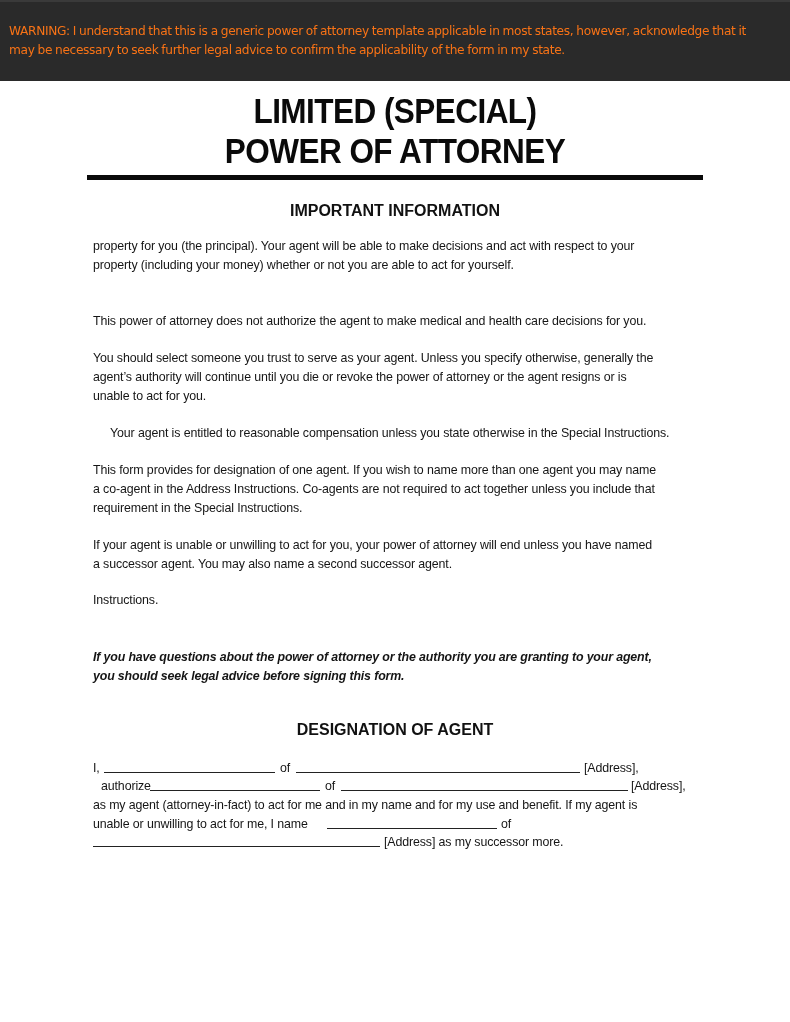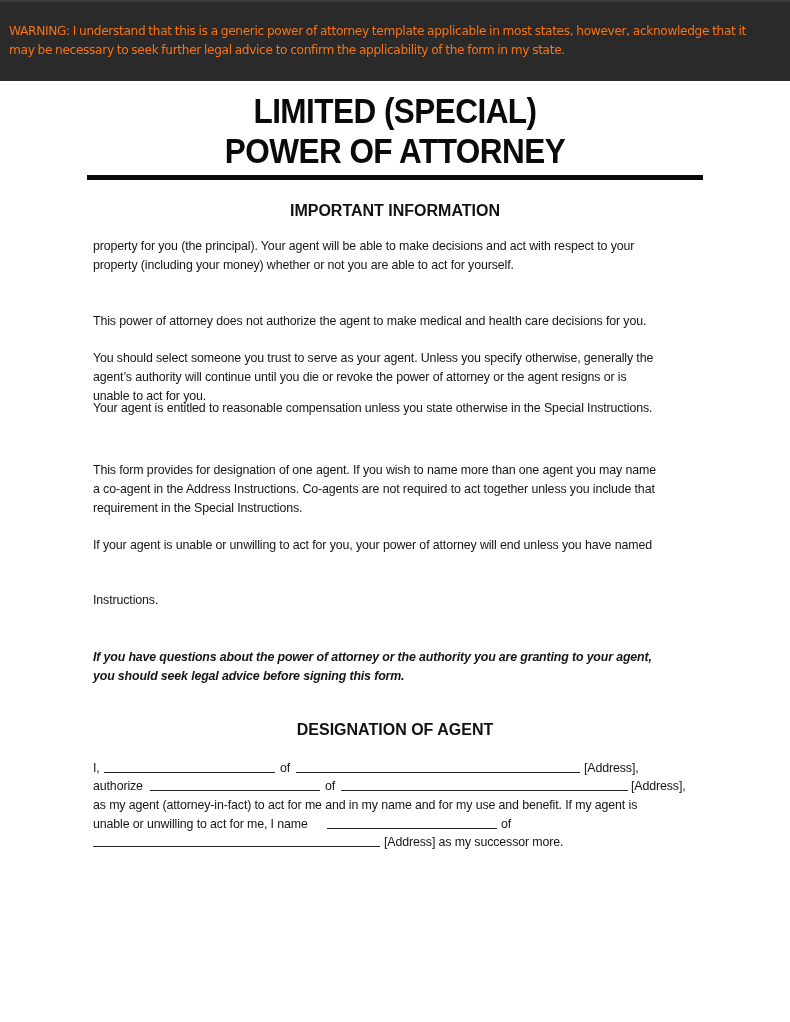--- a/index.html
+++ b/index.html
@@ -130,32 +130,33 @@
 <div class="para" style="top:312px;">
   <span class="ln">This power of attorney does not authorize the agent to make medical and health care decisions for you.</span>
 </div>
 
 <div class="para" style="top:349px;">
   <span class="ln">You should select someone you trust to serve as your agent. Unless you specify otherwise, generally the</span>
   <span class="ln">agent’s authority will continue until you die or revoke the power of attorney or the agent resigns or is</span>
   <span class="ln">unable to act for you.</span>
 </div>
 
-<div class="para" style="top:399px;">
+<div class="para" style="top:424px;margin-left:17px;">
   <span class="ln">Your agent is entitled to reasonable compensation unless you state otherwise in the Special Instructions.</span>
 </div>
 
 <div class="para" style="top:461px;">
   <span class="ln">This form provides for designation of one agent. If you wish to name more than one agent you may name</span>
   <span class="ln">a co-agent in the Address Instructions. Co-agents are not required to act together unless you include that</span>
   <span class="ln">requirement in the Special Instructions.</span>
 </div>
 
 <div class="para" style="top:536px;">
   <span class="ln">If your agent is unable or unwilling to act for you, your power of attorney will end unless you have named</span>
+  <span class="ln">a successor agent. You may also name a second successor agent.</span>
 </div>
 
 <div class="para" style="top:591px;">
   <span class="ln">Instructions.</span>
 </div>
 
 <div class="para bold" style="top:648px;font-style:italic;">
   <span class="ln">If you have questions about the power of attorney or the authority you are granting to your agent,</span>
   <span class="ln">you should seek legal advice before signing this form.</span>
 </div>
@@ -164,21 +165,21 @@
 
 <div class="form-line" style="top:759px; width:610px;">
   <span class="abs" style="left:0;">I,</span>
   <span class="abs blank" style="left:11px; width:171px;"></span>
   <span class="abs" style="left:187px;">of</span>
   <span class="abs blank" style="left:203px; width:284px;"></span>
   <span class="abs" style="left:491px;">[Address],</span>
 </div>
 
 <div class="form-line" style="top:777px; width:610px;">
-  <span class="abs" style="left:0;text-align:right;">authorize</span>
+  <span class="abs" style="left:8px;text-align:right;">authorize</span>
   <span class="abs blank" style="left:57px; width:170px;"></span>
   <span class="abs" style="left:232px;">of</span>
   <span class="abs blank" style="left:248px; width:287px;"></span>
   <span class="abs" style="left:538px;">[Address],</span>
 </div>
 
 <div class="form-line" style="top:796px;">as my agent (attorney-in-fact) to act for me and in my name and for my use and benefit. If my agent is</div>
 
 <div class="form-line" style="top:815px; width:610px;">
   <span class="abs" style="left:0;">unable or unwilling to act for me, I name</span>

